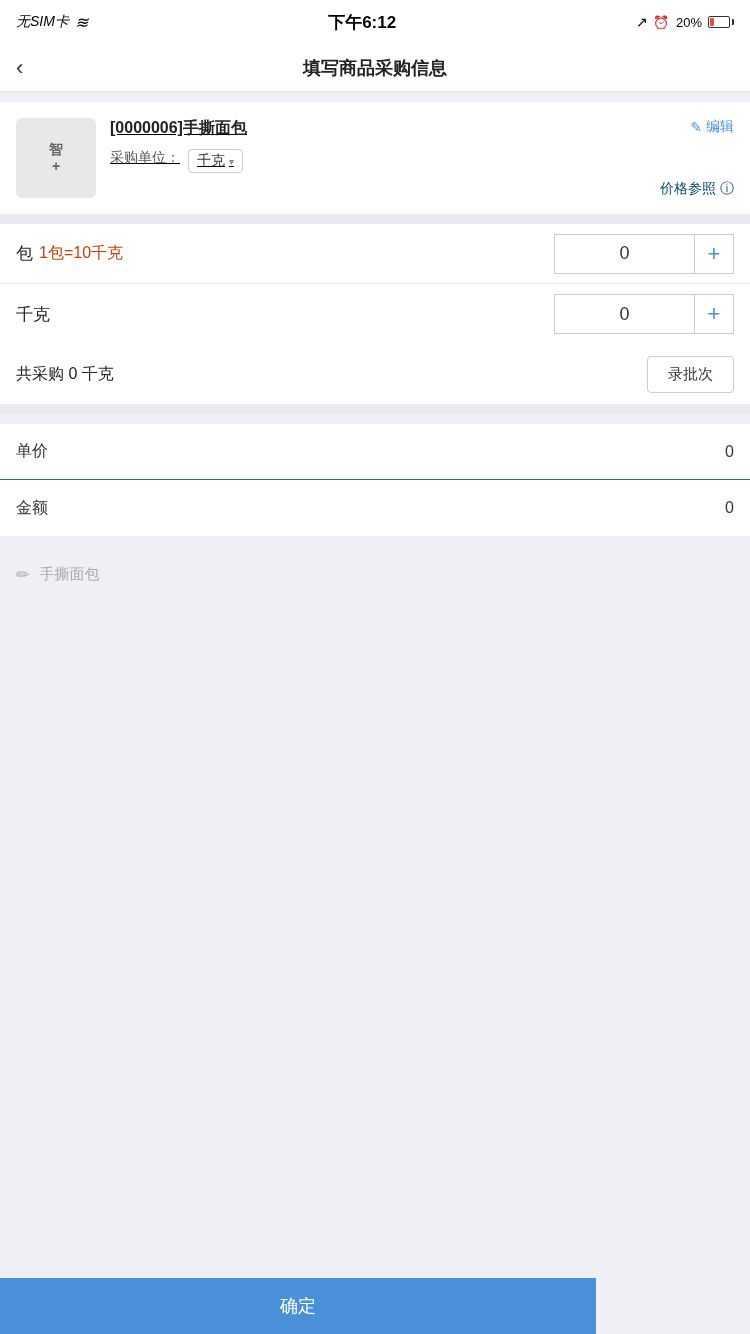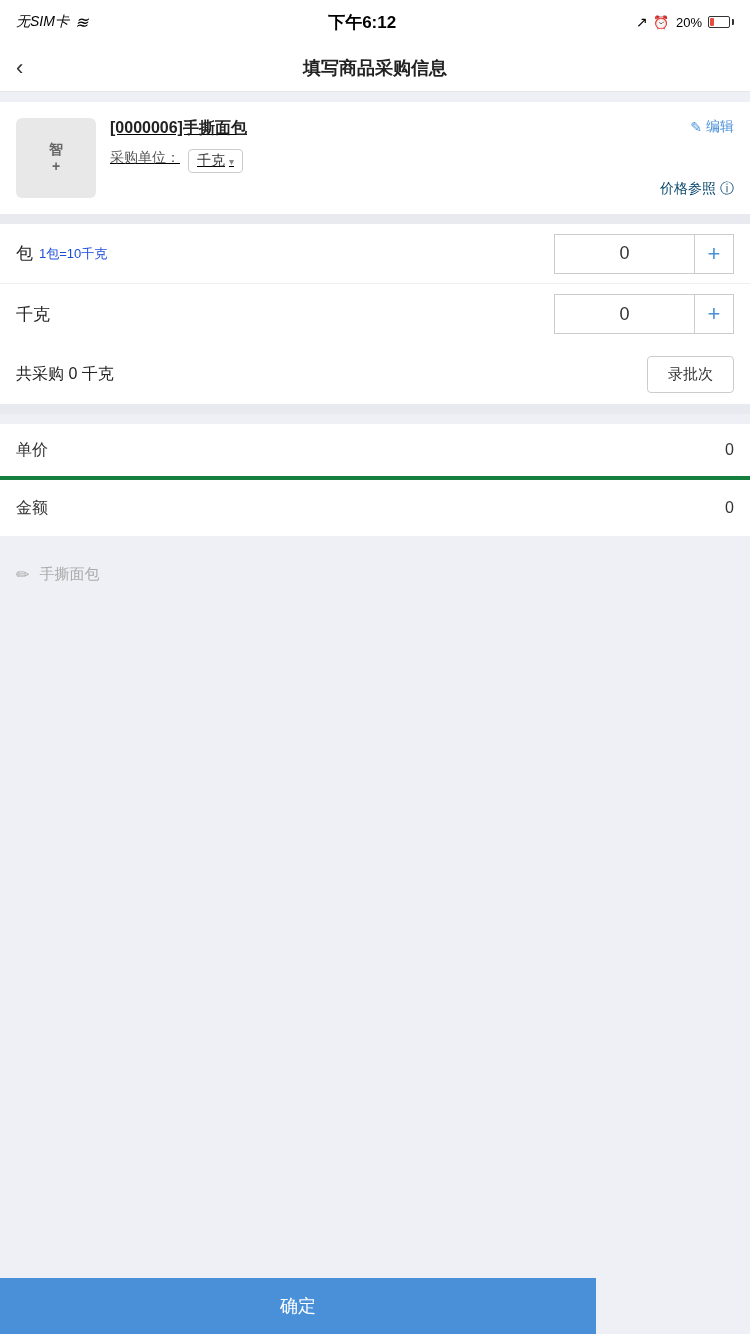--- a/index.html
+++ b/index.html
@@ -155,22 +155,22 @@
       height: 60px;
       border-bottom: 1px solid #eee;
     }
     .input-row:last-child { border-bottom: none; }
     .input-label {
       font-size: 17px;
       color: #222;
       flex: 0 0 auto;
     }
     .input-sublabel {
-      font-size: 13px;
-      color: #1d4ed8;
+      font-size: 16px;
+      color: #c2410c;
       margin-left: 6px;
       flex: 1;
     }
     .input-field {
       display: flex;
       align-items: center;
       gap: 0;
       margin-left: auto;
     }
     .qty-input {
@@ -225,21 +225,21 @@
     
     .price-section {
       background: #fff;
       margin-top: 10px;
     }
     .price-row {
       display: flex;
       align-items: center;
       padding: 0 16px;
       height: 56px;
-      border-bottom: 4px solid #15803d;
+      border-bottom: 1px solid #15803d;
     }
     .price-row:last-child { border-bottom: none; }
     .price-label {
       font-size: 16px;
       color: #333;
       flex: 1;
     }
     .price-value {
       font-size: 16px;
       color: #333;

